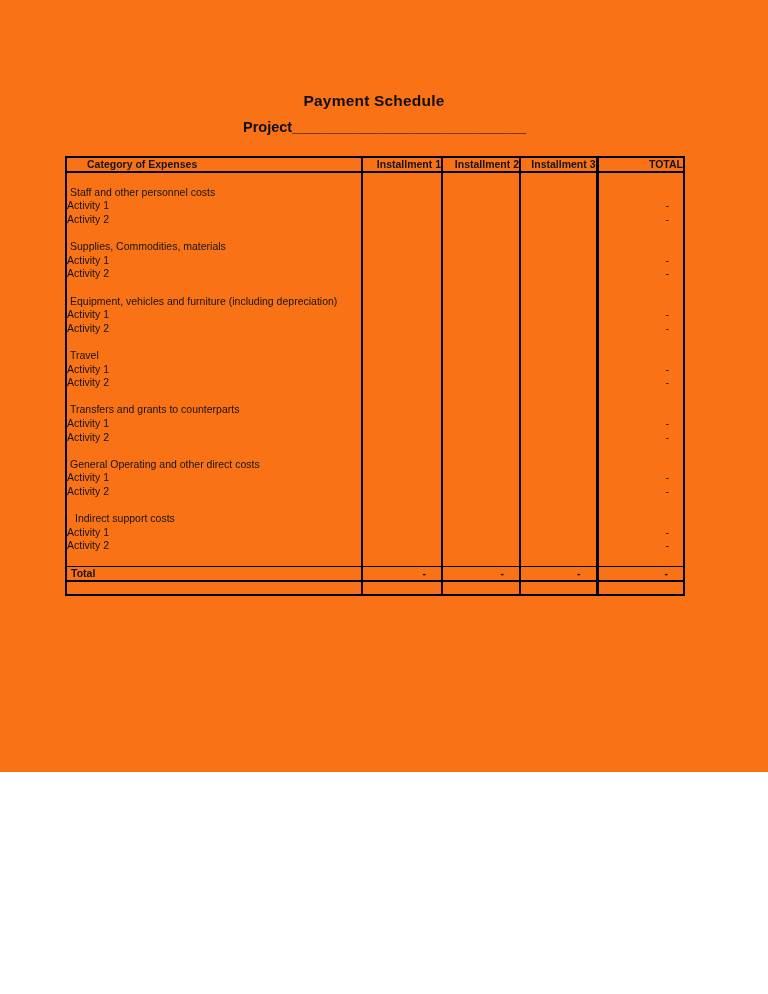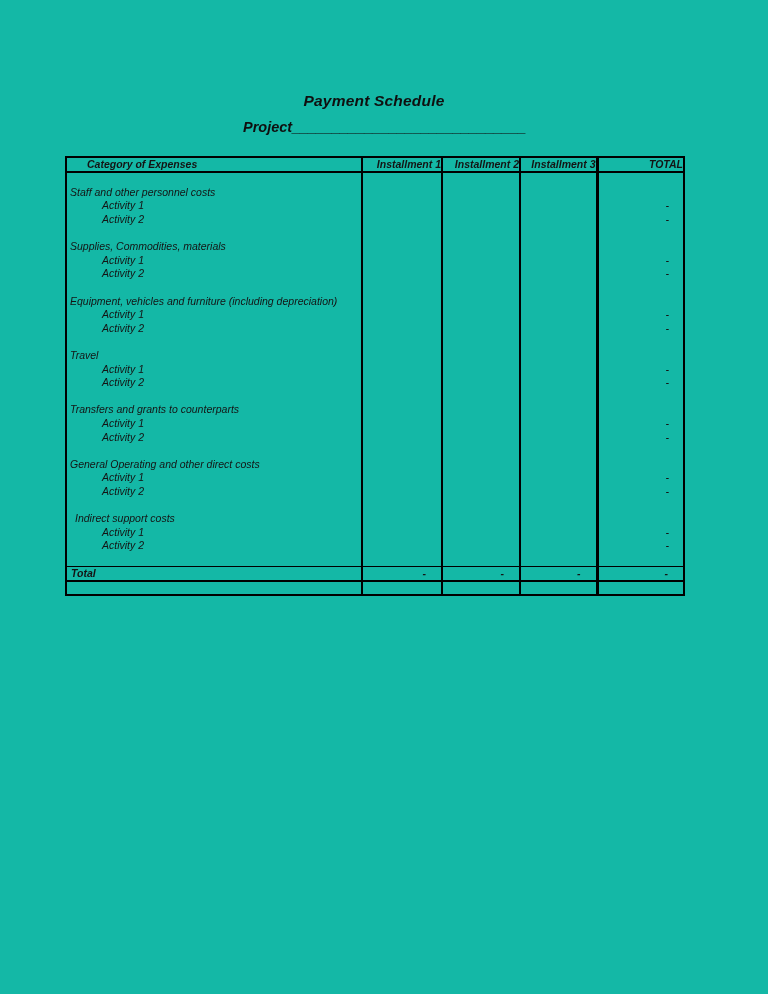--- a/index.html
+++ b/index.html
@@ -1,23 +1,22 @@
 <!DOCTYPE html>
 <html><head>
 <meta charset="utf-8">
 <style>
   * { margin:0; padding:0; box-sizing:border-box; }
   html,body { background:#ffffff; }
   body { font-family:"Liberation Sans", sans-serif; color:#121212; }
   .page {
     position:relative;
-    width:768px; height:994px;
-    background:#14b8a6;
+    width:768px; height:772px;
+    background:#f97316;
     overflow:hidden;
-    font-style:italic;
   }
   .doc-title {
     position:absolute;
     top:92px; left:65px; width:618px;
     text-align:center;
     font-size:15.5px;
     font-weight:bold;
     color:#0f0f0f;
     letter-spacing:0.2px;
   }
@@ -59,21 +58,21 @@
     border-bottom:2px solid #000;
     text-align:right;
   }
   thead th:first-child { text-align:left; padding-left:20px; }
   th + th, td + td { border-left:2px solid #000; }
   th:last-child, td:last-child { border-left:3px solid #000; }
   tbody td { height:13.6px; }
   tbody td:last-child { text-align:right; padding-right:14px; }
   tr.row-category  td:first-child { padding-left:3px; }
   tr.row-category-indent td:first-child { padding-left:8px; }
-  tr.row-activity  td:first-child { padding-left:35px; }
+  tr.row-activity  td:first-child { }
   tr.row-subheader td:first-child { padding-left:35px; font-weight:bold; }
   tfoot tr.total-row td {
     height:14px;
     border-top:1.5px solid #000;
     border-bottom:2px solid #000;
     font-weight:bold;
   }
   tfoot tr.total-row td:first-child { padding-left:4px; }
   tfoot tr.total-row td:not(:first-child) { text-align:right; padding-right:15px; }
   tfoot tr.footer-row td { height:14px; }

